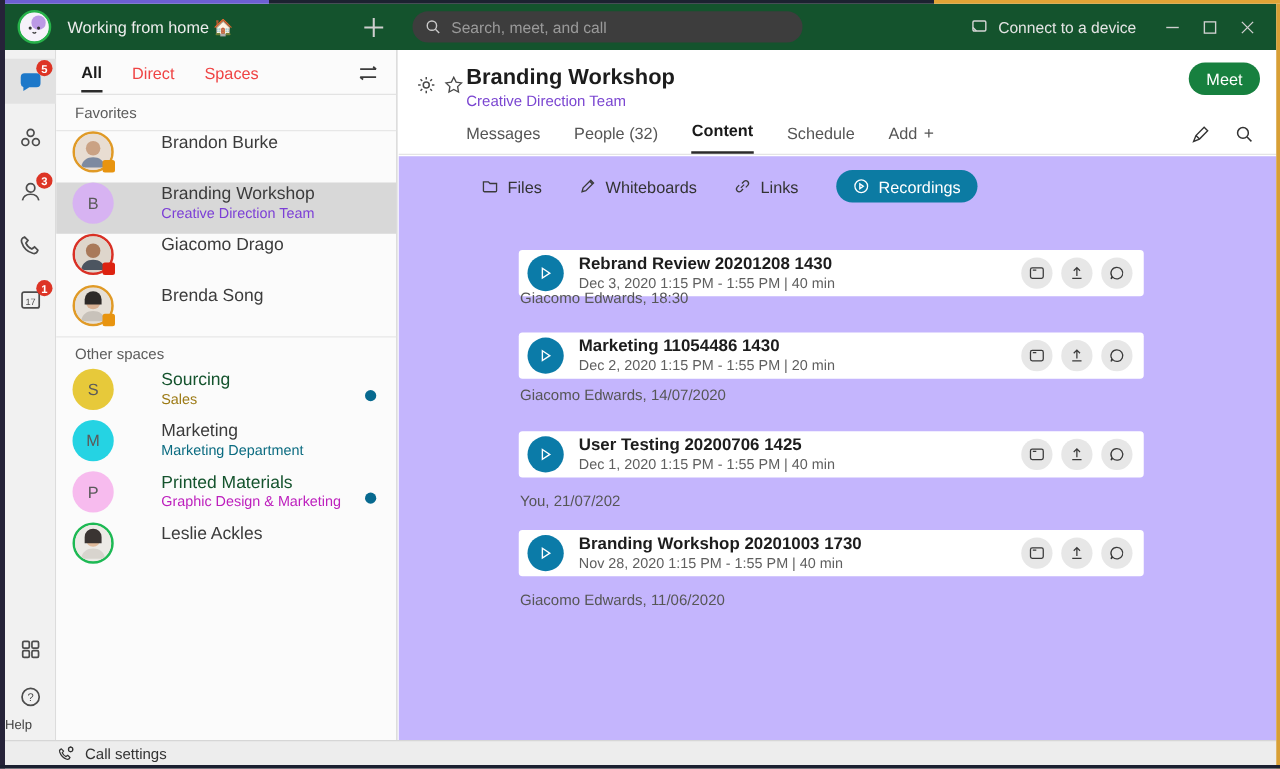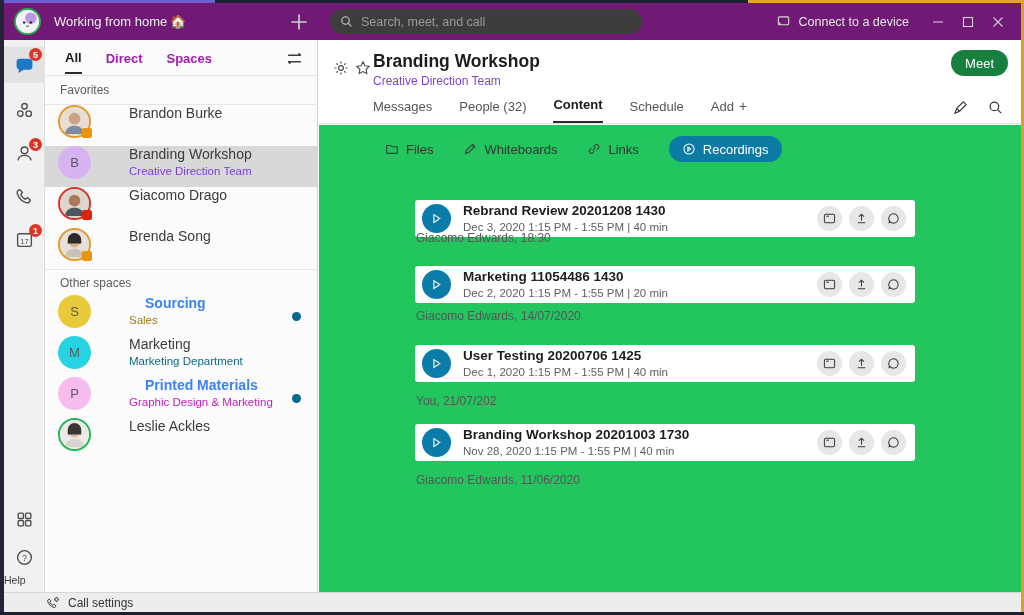--- a/index.html
+++ b/index.html
@@ -8,21 +8,21 @@
   .frame { position:relative; width:1024px; height:615px; background:#fff; overflow:hidden; }
 
   
   .b-top { position:absolute; top:0; left:0; right:0; height:3px; z-index:50;
     background:linear-gradient(90deg,#6d5fd4 0 21%,#1c2130 21% 73%,#e2a436 73% 100%); }
   .b-left { position:absolute; top:0; left:0; bottom:0; width:4px; background:#262339; z-index:50; }
   .b-right { position:absolute; top:3px; right:0; bottom:0; width:3px; background:#d89f35; z-index:50; }
   .b-bottom { position:absolute; left:0; right:0; bottom:0; height:3px; background:#1b2030; z-index:50; }
 
   
-  .titlebar { position:absolute; top:3px; left:4px; right:3px; height:37px; background:#701a75; }
+  .titlebar { position:absolute; top:3px; left:4px; right:3px; height:37px; background:#14532d; }
   .tb-avatar { position:absolute; left:10px; top:5px; width:27px; height:27px; border-radius:50%;
     border:2px solid #27b24a; background:#f3eef9; overflow:hidden; }
   .tb-status { position:absolute; left:50px; top:11px; font-size:13px; color:#ededed; }
   .tb-plus { position:absolute; left:284px; top:8px; width:22px; height:22px; color:#cfcfcf; cursor:pointer; }
   .tb-search { position:absolute; left:326px; top:6px; width:312px; height:25px; background:#3d3d3d;
     border-radius:13px; display:flex; align-items:center; padding:0 10px; }
   .tb-search svg { width:13px; height:13px; color:#c9c9c9; flex:0 0 auto; }
   .tb-search input { background:transparent; border:none; outline:none; color:#ddd; font-size:12.5px;
     margin-left:8px; width:100%; font-family:"Liberation Sans",sans-serif; }
   .tb-search input::placeholder { color:#9a9a9a; }
@@ -41,56 +41,56 @@
   .rail-btn.sel { background:#e2e2e2; height:36px; color:#1d78c9; }
   .badge { position:absolute; top:1px; right:3px; min-width:13px; height:13px; border-radius:7px;
     background:#dd3425; color:#fff; font-size:9px; font-weight:bold; display:flex; align-items:center;
     justify-content:center; padding:0 2px; }
   .rail-bottom { position:absolute; bottom:6px; left:0; width:41px; }
   .rail-help-label { font-size:10.5px; color:#3f3f3f; margin-top:1px; }
 
   
   .panel { position:absolute; left:45px; top:40px; width:273px; bottom:23px; background:#fbfbfb; border-right:1px solid #d4d4d4; }
   .p-tabs { height:36px; display:flex; align-items:center; padding-left:20px; border-bottom:1px solid #e3e3e3; position:relative; }
-  .p-tab { font-size:13px; color:#a21caf; margin-right:24px; cursor:pointer; padding:9px 0 7px;font-weight:bold; }
+  .p-tab { font-size:13px; color:#ef4444; margin-right:24px; cursor:pointer; padding:9px 0 7px; }
   .p-tab.active { color:#1b1b1b; font-weight:bold; border-bottom:2px solid #2b2b2b; }
   .p-filter { position:absolute; right:14px; top:10px; width:17px; height:17px; color:#3c3c3c; cursor:pointer; }
   .p-section { height:29px; display:flex; align-items:center; padding-left:15px; font-size:12px; color:#5c5c5c;
     border-bottom:1px solid #e7e7e7; }
   .p-section.other { height:26px; border-top:1px solid #e7e7e7; border-bottom:none; }
   .p-item { height:41px; display:flex; align-items:flex-start; padding-left:13px; cursor:pointer; position:relative;gap:25px; }
   .p-item.sel { background:#d8d8d8; }
   .avatar { position:relative; width:33px; height:33px; border-radius:50%; flex:0 0 auto; }
   .avatar.photo { border:2px solid; background:#e9e2da; overflow:visible; }
   .avatar.photo .ph { position:absolute; inset:0; border-radius:50%; overflow:hidden; }
   .avatar.letter { display:flex; align-items:center; justify-content:center; font-size:13px; color:#5a5a5a; }
   .st-badge { position:absolute; right:-3px; bottom:-2px; width:10px; height:10px; border-radius:2px; }
   .p-text { margin-left:13px; line-height:1.25; }
   .p-name { font-size:14px; color:#3b3b3b; }
-  .p-name.unread { font-weight:bold; color:#3b82f6;margin-left:16px; }
+  .p-name.unread { font-weight:normal; color:#14532d; }
   .p-sub { font-size:11.5px; }
   .dot { position:absolute; right:16px; top:50%; margin-top:-4px; width:9px; height:9px; border-radius:50%; }
 
   
   .main { position:absolute; left:319px; top:40px; right:3px; bottom:23px; background:#fff; }
   .m-header { position:relative; height:84px; border-bottom:1px solid #e4e4e4; background:#fff; }
   .m-gear { position:absolute; left:14px; top:20px; width:16px; height:16px; color:#4a4a4a; cursor:pointer; }
   .m-star { position:absolute; left:36px; top:20px; width:16px; height:16px; color:#4a4a4a; cursor:pointer; }
   .m-title { position:absolute; left:54px; top:11px; font-size:17.5px; font-weight:bold; color:#1c1c1c; }
   .m-sub { position:absolute; left:54px; top:34px; font-size:12px; }
   .meet-btn { position:absolute; right:13px; top:10px; height:26px; padding:0 14px; border-radius:13px;
     color:#fff; font-size:13px; display:flex; align-items:center; cursor:pointer; border:none; }
   .m-tabs { position:absolute; left:54px; bottom:0; display:flex; align-items:flex-end; }
   .m-tab { font-size:13px; color:#555; margin-right:27px; padding-bottom:9px; cursor:pointer; }
   .m-tab.active { color:#1a1a1a; font-weight:bold; border-bottom:2.5px solid #2b2b2b; }
   .m-tab .plus { font-size:14px; margin-left:5px; }
   .m-hdr-icons { position:absolute; right:18px; bottom:8px; display:flex; gap:20px; color:#333; }
   .m-hdr-icons svg { width:15px; height:15px; cursor:pointer; }
 
-  .content { position:absolute; top:85px; left:0; right:0; bottom:0; background:#22c55e; }
+  .content { position:absolute; top:85px; left:0; right:0; bottom:0; background:#c4b5fd; }
   .subtabs { position:absolute; top:11px; left:66px; display:flex; align-items:center; }
   .subtab { display:flex; align-items:center; font-size:13px; color:#333; margin-right:30px; cursor:pointer; }
   .subtab svg { width:14px; height:14px; margin-right:7px; color:#3a3a3a; }
   .subtab.pill { color:#fff; border-radius:13px; height:26px; padding:0 13px; margin-right:0; }
   .subtab.pill svg { color:#fff; }
 
   .rec-card { position:absolute; left:96px; width:500px; height:37px; background:#fff; border-radius:3px;
     display:flex; align-items:center; }
   .rec-play { width:29px; height:29px; border-radius:50%; margin-left:7px; display:flex; align-items:center;
     justify-content:center; color:#fff; cursor:pointer; flex:0 0 auto; }

